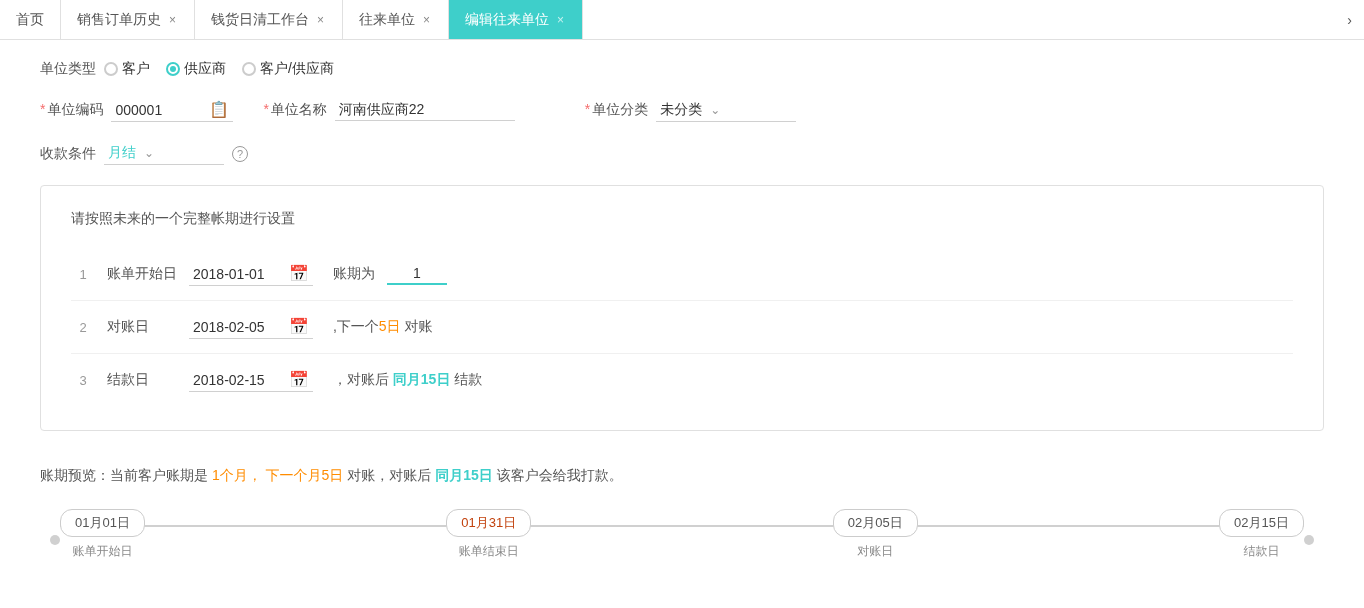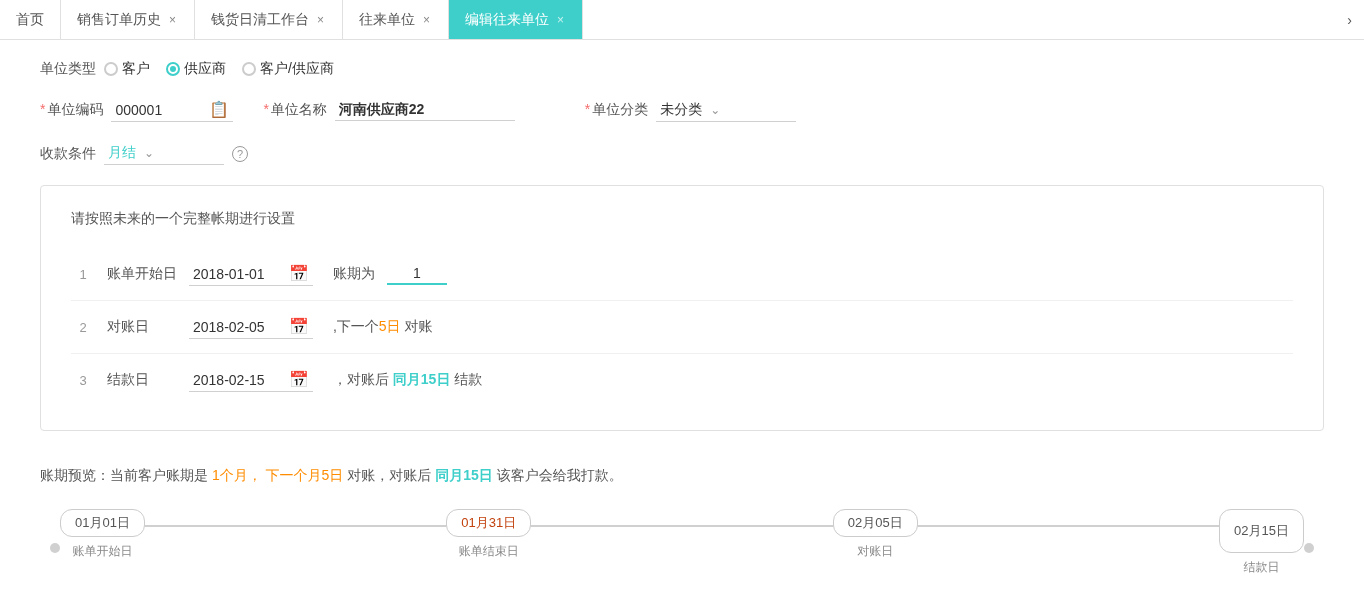--- a/index.html
+++ b/index.html
@@ -258,21 +258,21 @@
       <div class="input-with-icon">
         <input class="" type="text" style="width: 90px;" value="000001">
         <span class="cal-icon">📋</span>
       </div>
     </div>
 
     <div class="form-item" style="">
       <span class="form-label">
         <span class="required-star">*</span><span>单位名称</span>
       </span>
-      <input type="text" class="text-input" style="width: 180px; font-weight: bold;" value="河南供应商22">
+      <input type="text" class="text-input" style="width: 180px;" value="河南供应商22">
     </div>
 
     <div class="form-item" style="margin-left:40px;">
       <span class="form-label">
         <span class="required-star">*</span><span>单位分类</span>
       </span>
       <div class="select-field" style="min-width:140px;">
         <span class="unit-fen-value">未分类</span>
         <span class="chevron-icon">⌄</span>
       </div>
@@ -357,21 +357,21 @@
             <div style="background:#fff;border:1px solid #ccc;border-radius:12px;padding:4px 14px;font-size:13px;color:#c2410c;white-space:nowrap;">01月31日</div>
             <div style="font-size:12px;color:#888;margin-top:6px;">账单结束日</div>
           </div>
 
           <div style="display:flex;flex-direction:column;align-items:center;z-index:1;">
             <div style="background:#fff;border:1px solid #ccc;border-radius:12px;padding:4px 14px;font-size:13px;color:#555;white-space:nowrap;">02月05日</div>
             <div style="font-size:12px;color:#888;margin-top:6px;">对账日</div>
           </div>
 
           <div style="display:flex;flex-direction:column;align-items:center;z-index:1;">
-            <div style="background:#fff;border:1px solid #ccc;border-radius:12px;padding:12px 14px;font-size:13px;color:#555;white-space:nowrap;">02月15日</div>
+            <div style="background:#fff;border:1px solid #ccc;border-radius:12px;padding:4px 14px;font-size:13px;color:#555;white-space:nowrap;">02月15日</div>
             <div style="font-size:12px;color:#888;margin-top:6px;">结款日</div>
           </div>
         </div>
 
         <div style="width:10px;height:10px;border-radius:50%;background:#d0d0d0;flex-shrink:0;margin-top:11px;"></div>
       </div>
     </div>
   </div>
 
 </div>

